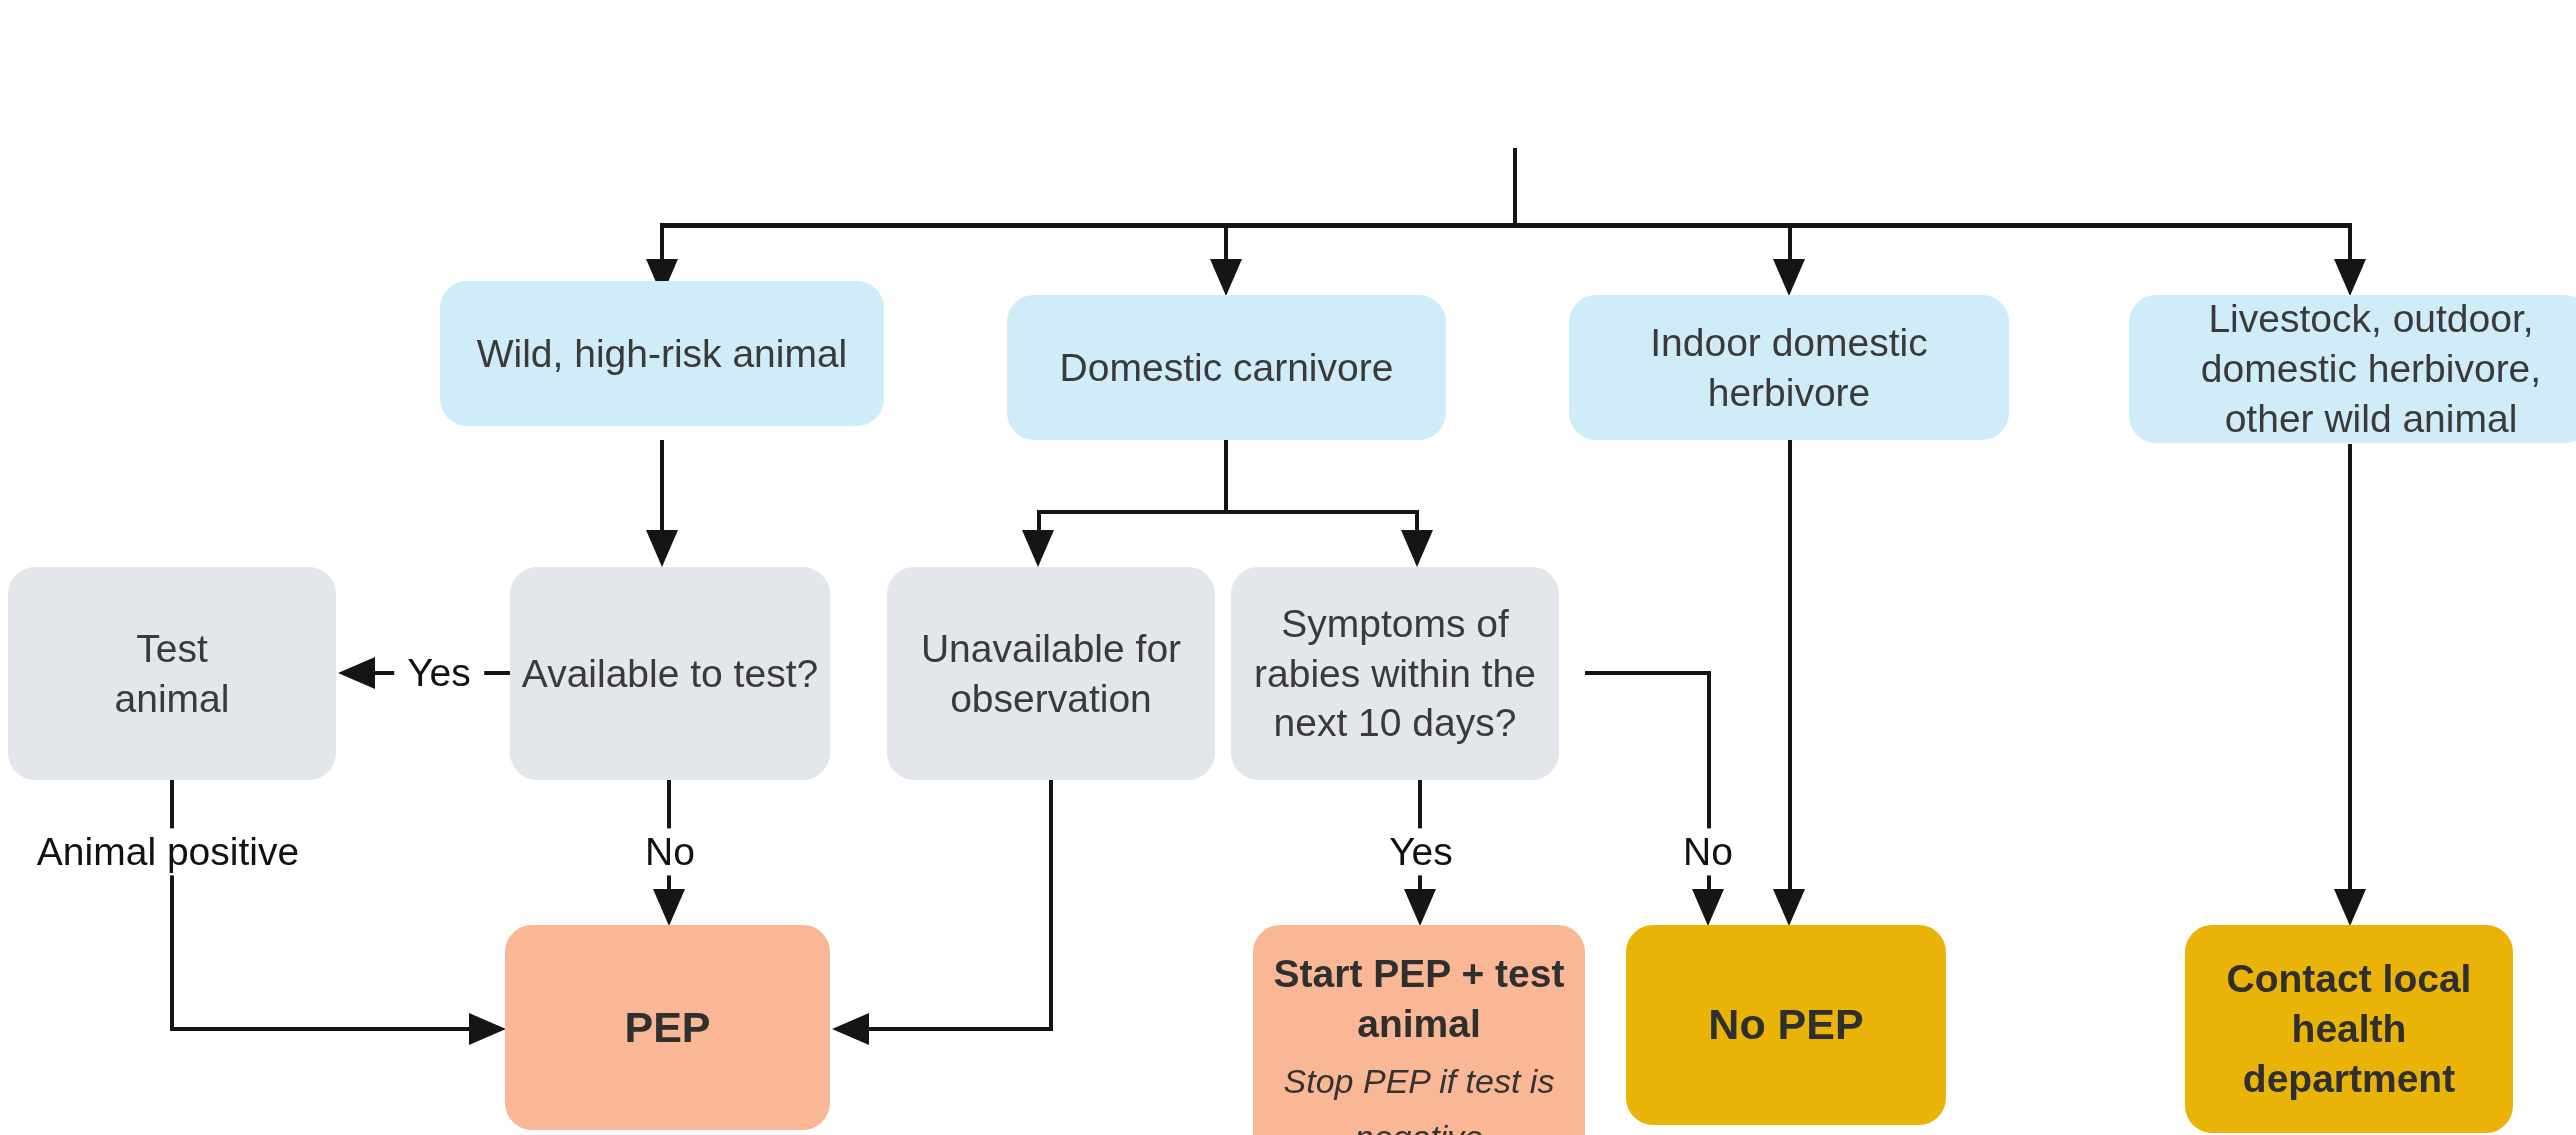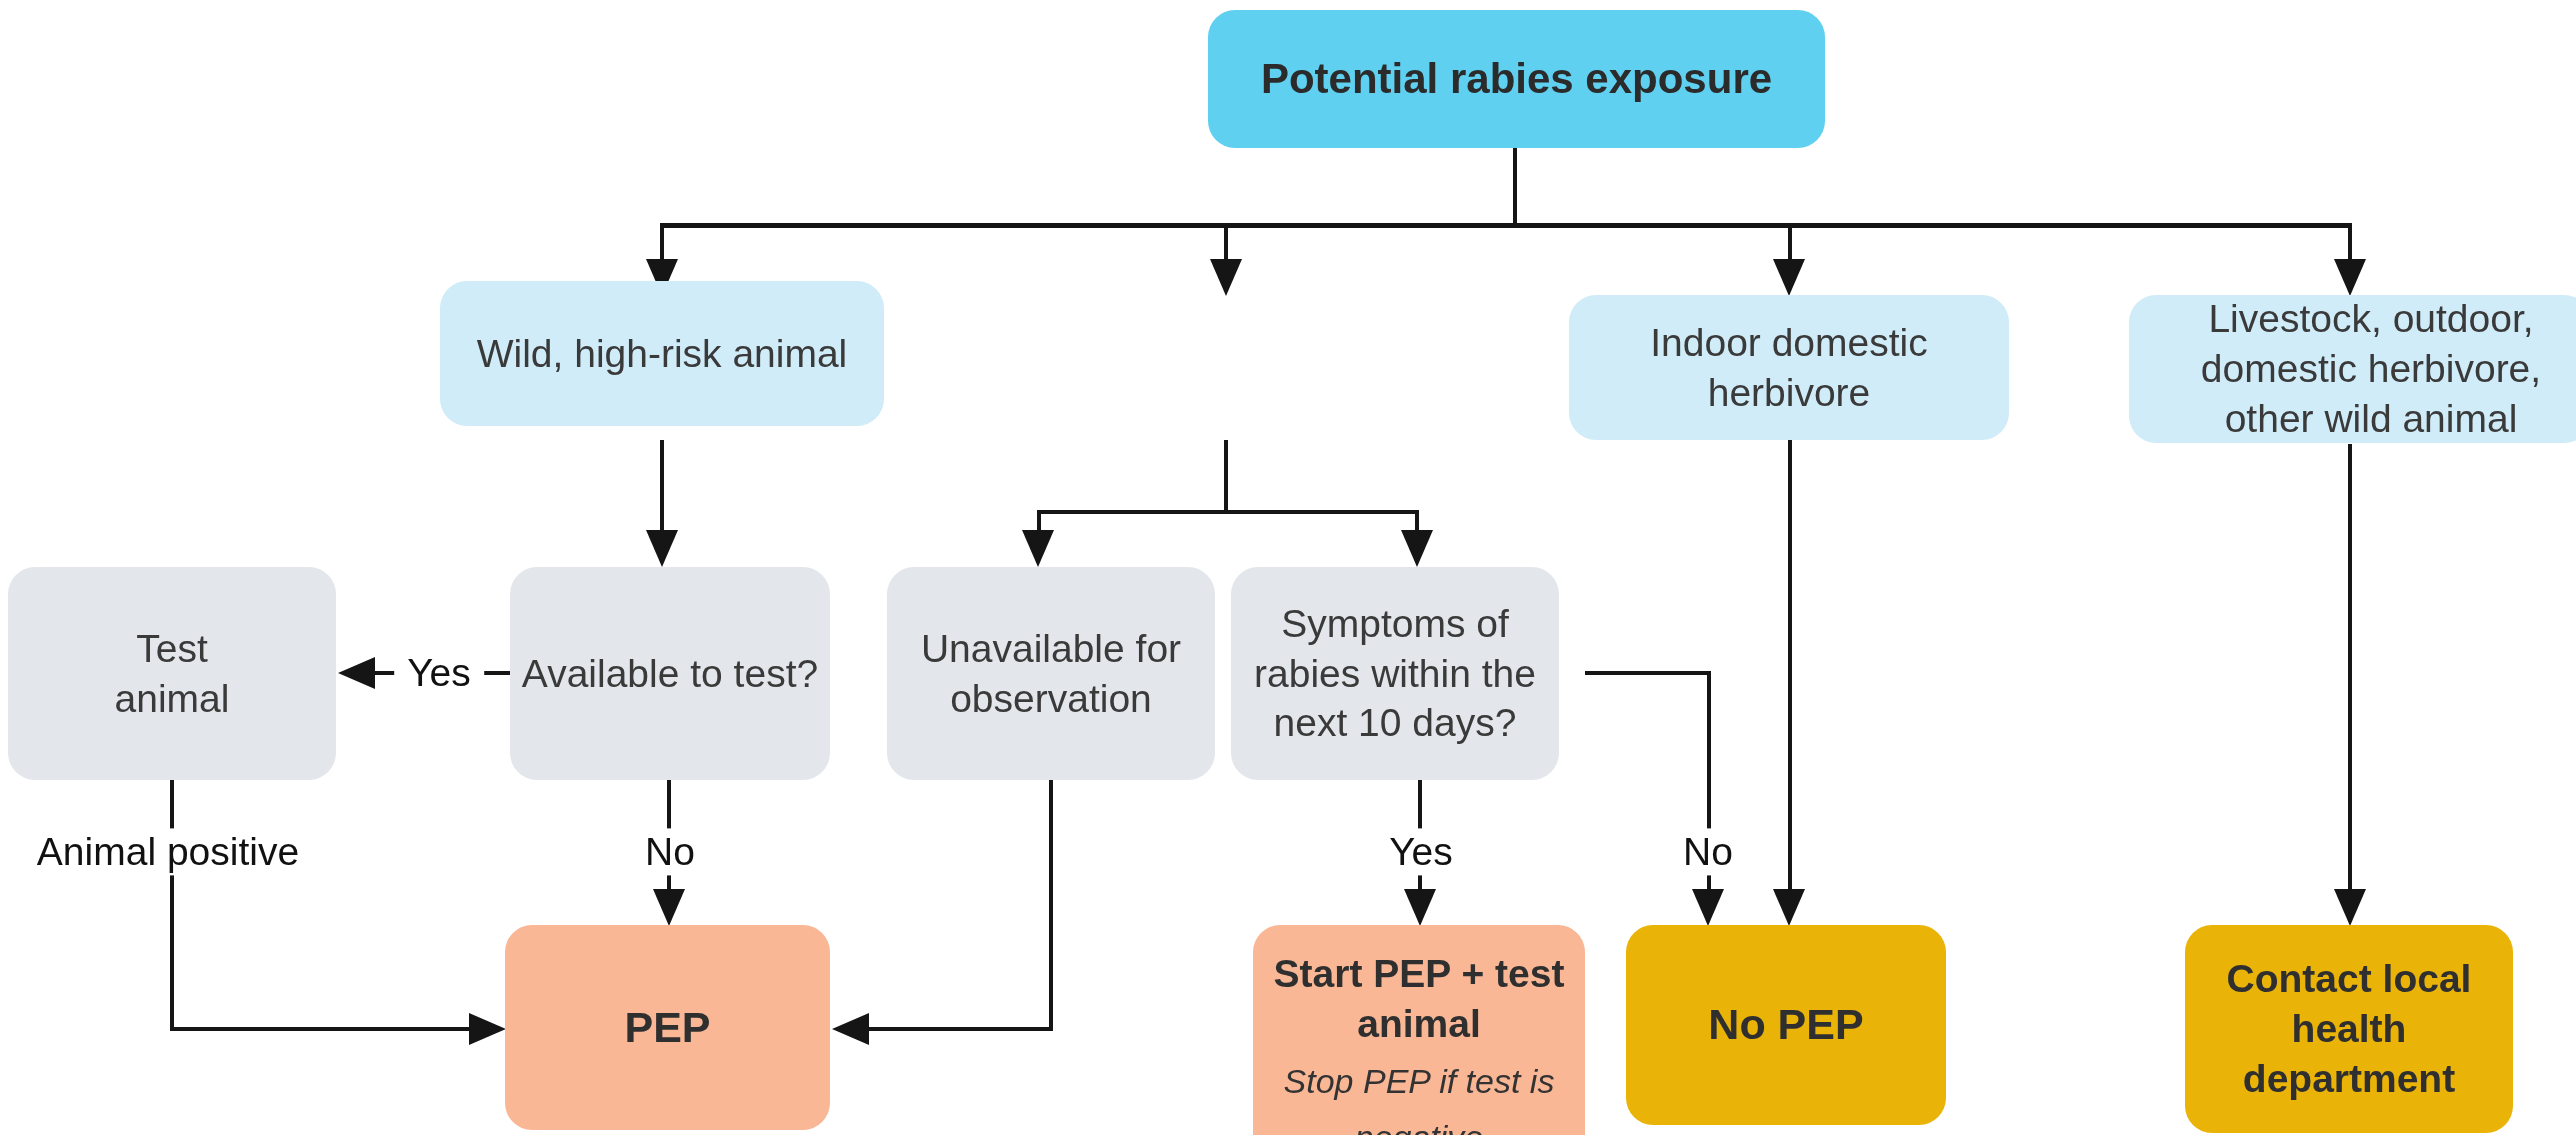--- a/index.html
+++ b/index.html
@@ -80,28 +80,28 @@
 
   <div class="line" style="left:2348px;top:444px;width:4px;height:449px;"></div>
   <div class="arr down" style="left:2334px;top:889px;"></div>
 
   <span class="elabel" style="left:439px;top:673px;">Yes</span>
   <span class="elabel" style="left:670px;top:852px;">No</span>
   <span class="elabel" style="left:168px;top:852px;">Animal positive</span>
   <span class="elabel" style="left:1421px;top:852px;">Yes</span>
   <span class="elabel" style="left:1708px;top:852px;">No</span>
 
-  <div class="node cyan" style="left:1208px;top:9.7px;width:617px;height:138px;">
-    <span class="title">Potential rabies exposure</span>
-  </div>
 
   <div class="node lblue" style="left:440px;top:281px;width:444px;height:145px;">
     <span>Wild, high-risk animal</span>
   </div>
 
+  <div class="node lblue" style="left:1007px;top:295px;width:439px;height:145px;">
+    <span>Domestic carnivore</span>
+  </div>
 
   <div class="node lblue" style="left:1569px;top:295px;width:440px;height:145px;">
     <span>Indoor domestic
 herbivore</span>
   </div>
 
   <div class="node lblue" style="left:2129px;top:295px;width:440px;height:148px;padding-left:22px;">
     <span>Livestock, outdoor,
 domestic herbivore,
 other wild animal</span>

